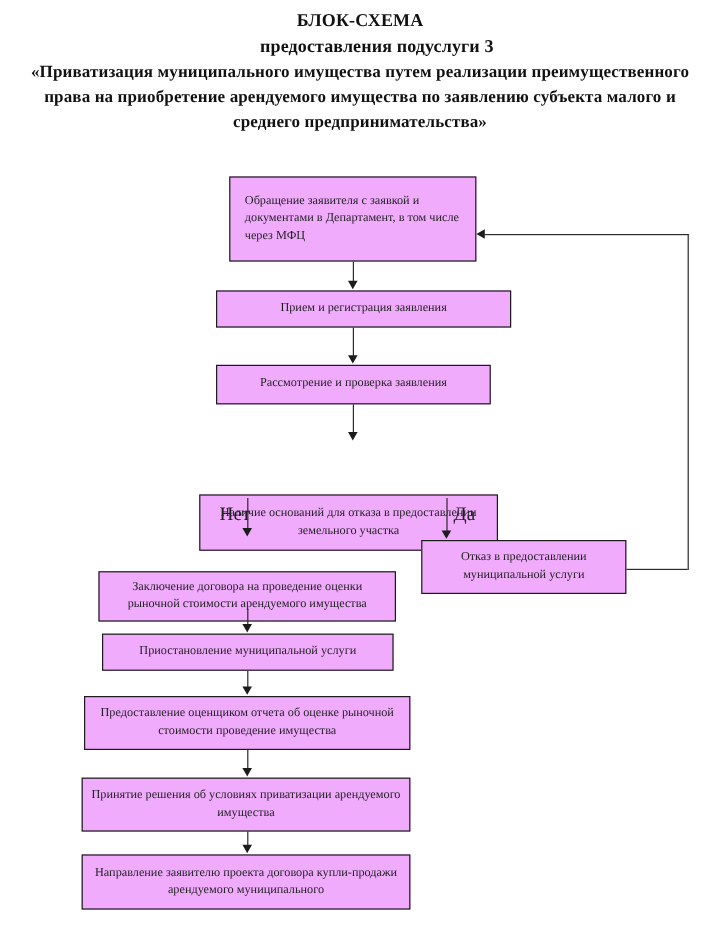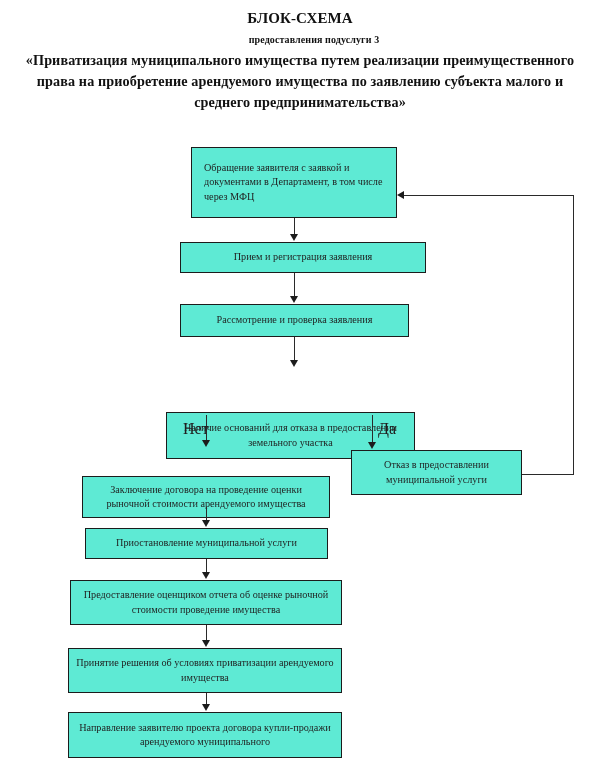--- a/index.html
+++ b/index.html
@@ -25,21 +25,21 @@
     top: 8px;
     width: 600px;
     text-align: center;
     font-weight: bold;
     font-size: 14.5px;
     line-height: 21px;
     color: #111111;
     letter-spacing: 0.1px;
   }
   .title-line-1 { font-size: 15px; }
-  .title-line-2 { font-size: 10px; margin-left: 28px; }
+  .title-line-2 { font-size: 15px; margin-left: 28px; }
   .title-body {
     display: block;
     padding: 0 22px;
     font-size: 14.2px;
     line-height: 21px;
   }
 
   
   .chart {
     position: absolute;
@@ -47,21 +47,21 @@
     top: 0;
     width: 600px;
     height: 772px;
   }
 
   
   .node {
     position: absolute;
     box-sizing: border-box;
     border: 1.6px solid #1c1c1c;
-    background: #5eead4;
+    background: #f0abfc;
     display: flex;
     align-items: center;
     justify-content: center;
     text-align: center;
     font-size: 10.2px;
     line-height: 14.5px;
     color: #1f1f1f;
     padding: 2px 6px;
   }
   .node.left-align {

